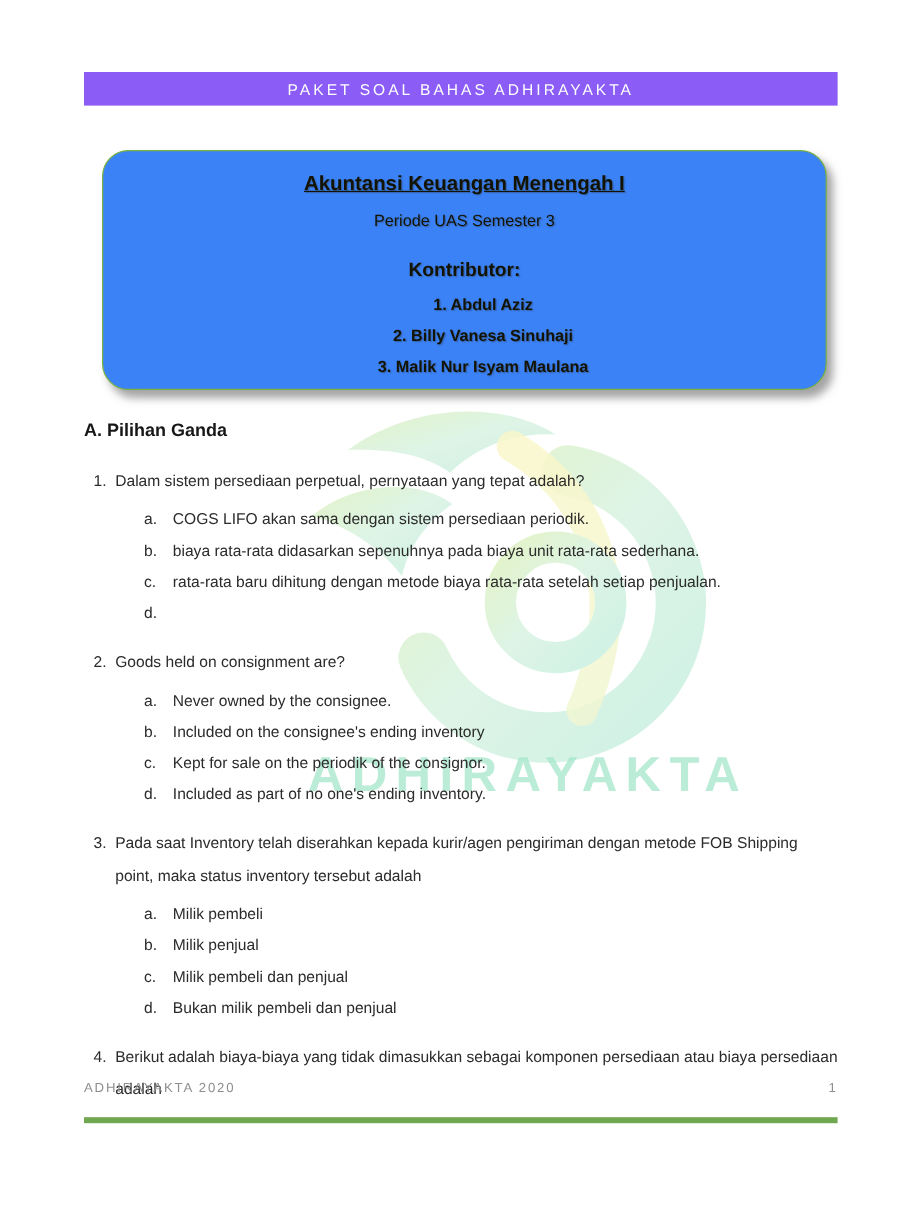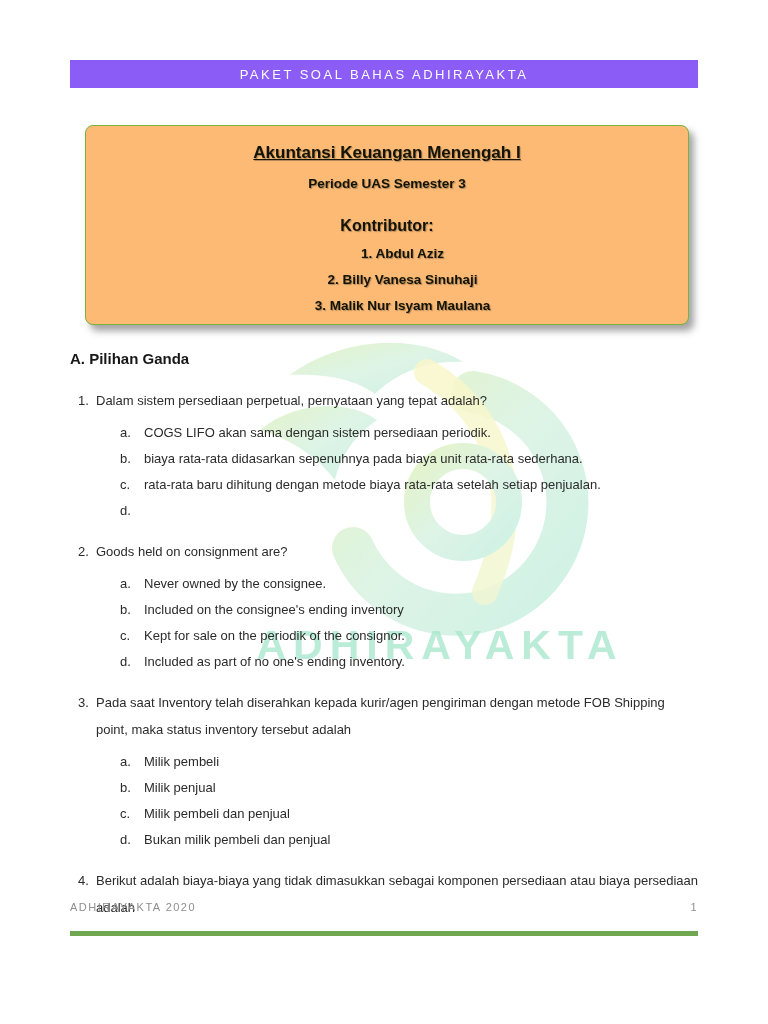--- a/index.html
+++ b/index.html
@@ -18,27 +18,27 @@
   .watermark { position:absolute; left:235px; top:330px; width:390px; height:340px; z-index:0; }
   .watermark-word {
     position:absolute; left:250px; top:622px; width:380px; z-index:0;
     font-size:41px; font-weight:bold; letter-spacing:7px; color:#a5e6cb; opacity:0.75;
     text-align:center; white-space:nowrap;
   }
 
   
   .title-card {
     position:absolute; left:85px; top:125px; width:604px; height:200px; z-index:2;
-    background:#fdba74; border:1px solid #79b23c; border-radius:8px;
+    background:#3b82f6; border:1px solid #79b23c; border-radius:22px;
     box-shadow:5px 6px 7px rgba(90,90,90,0.55);
     text-align:center; color:#131302;
     text-shadow:1px 1px 1px rgba(40,40,40,0.35);
   }
   .card-title { margin-top:17px; font-size:17px; font-weight:bold; text-decoration:underline; }
-  .card-subtitle { margin-top:13px; font-size:13.5px; font-weight:bold; }
+  .card-subtitle { margin-top:13px; font-size:13.5px; font-weight:normal; }
   .contrib-label { margin-top:26px; font-size:16px; font-weight:bold; }
   .contrib-item { margin-top:11px; font-size:13.5px; font-weight:bold;padding-left:31px; }
 
   
   .content { position:absolute; left:70px; top:350px; width:630px; z-index:1; color:#2b2b2b; }
   .section-heading { font-size:15px; font-weight:bold; color:#171717; margin-bottom:20px; }
   .question { display:flex; margin-top:17px; font-size:13px; line-height:27px; }
   .q-num { width:26px; flex:none; padding-left:8px; }
   .q-text { flex:1; }
   .options { margin:9px 0 6px 0; }

